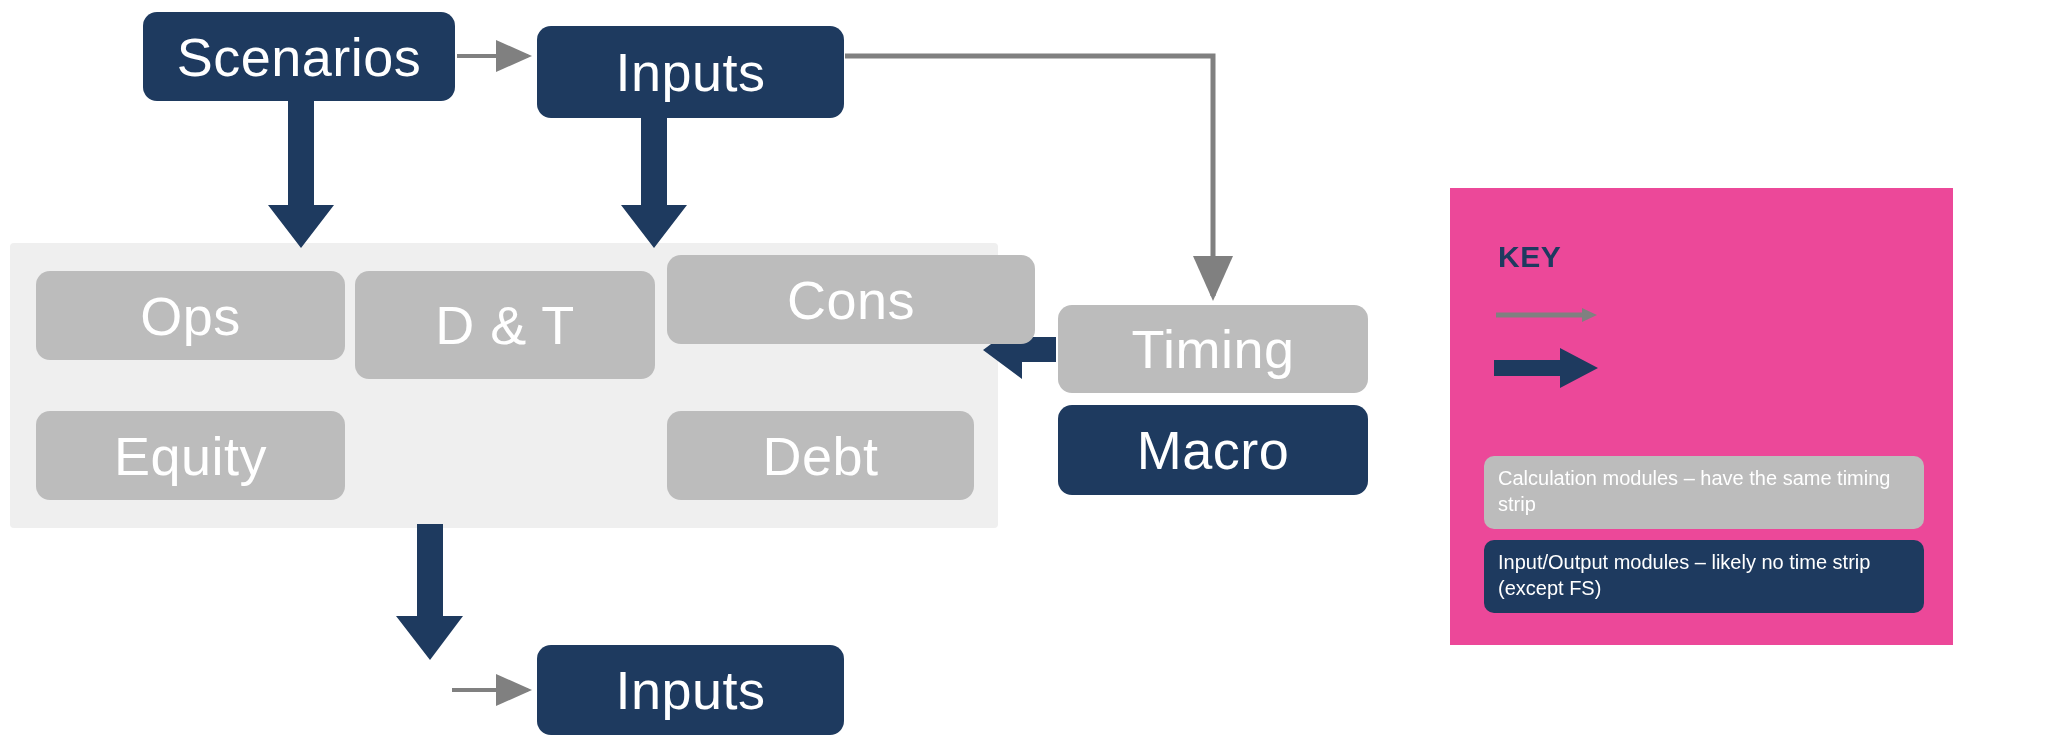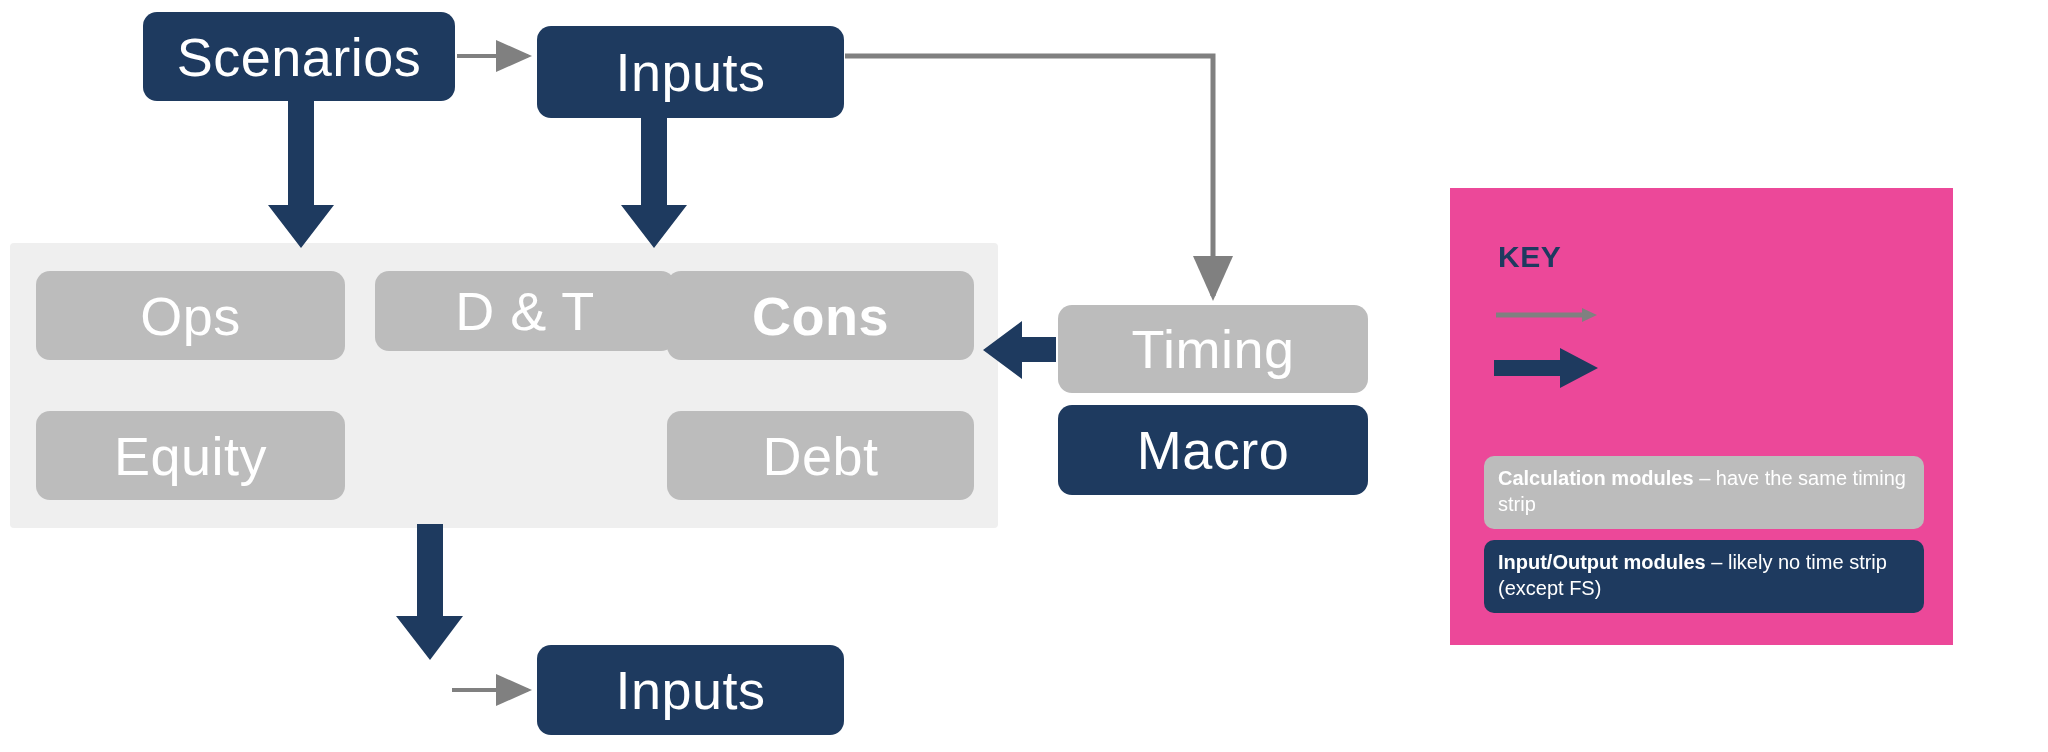--- a/index.html
+++ b/index.html
@@ -55,21 +55,21 @@
   }
   #key-arrow-text b{font-weight:bold;}
   .key-chip{
     position:absolute;left:34px;width:440px;
     border-radius:10px;
     box-sizing:border-box;
     padding:10px 14px 12px 14px;
     font-size:20px;line-height:1.28;
     color:#ffffff;
   }
-  .key-chip b{font-weight:bold;}
+  .key-chip b{font-weight:normal;}
   #key-chip-calc{top:268px;background:#bcbcbc;}
   #key-chip-io{top:352px;background:#1e3a5f;}
 </style>
 </head>
 <body>
 
 <div id="stage">
 
   <div id="module-group"></div>
 
@@ -114,25 +114,25 @@
   </div>
 
   <div class="node navy" style="left:537px;top:10px;width:307px;height:92px;margin-top:16px;">
     <span class="lbl">Inputs</span>
   </div>
 
   <div class="node grey" style="left:36px;top:271px;width:309px;height:89px;">
     <span class="lbl">Ops</span>
   </div>
 
-  <div class="node grey" style="left:375px;top:271px;width:300px;height:80px;text-align:right;">
+  <div class="node grey" style="left:355px;top:271px;width:300px;height:108px;text-align:right;">
     <span class="lbl">D &amp; T</span>
   </div>
 
-  <div class="node grey" style="left:667px;top:271px;width:307px;height:89px;font-weight:bold;">
+  <div class="node grey" style="left:667px;top:255px;width:368px;height:89px;">
     <span class="lbl">Cons</span>
   </div>
 
   <div class="node grey" style="left:36px;top:411px;width:309px;height:89px;">
     <span class="lbl">Equity</span>
   </div>
 
   <div class="node grey" style="left:667px;top:411px;width:307px;height:89px;">
     <span class="lbl">Debt</span>
   </div>

